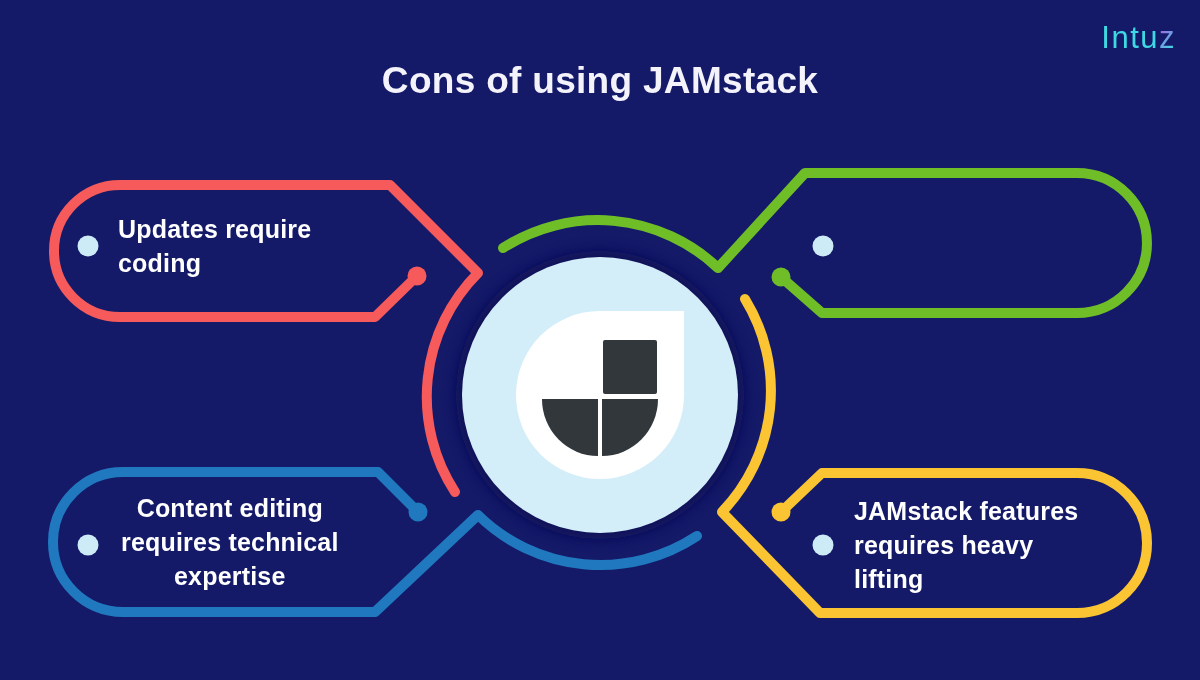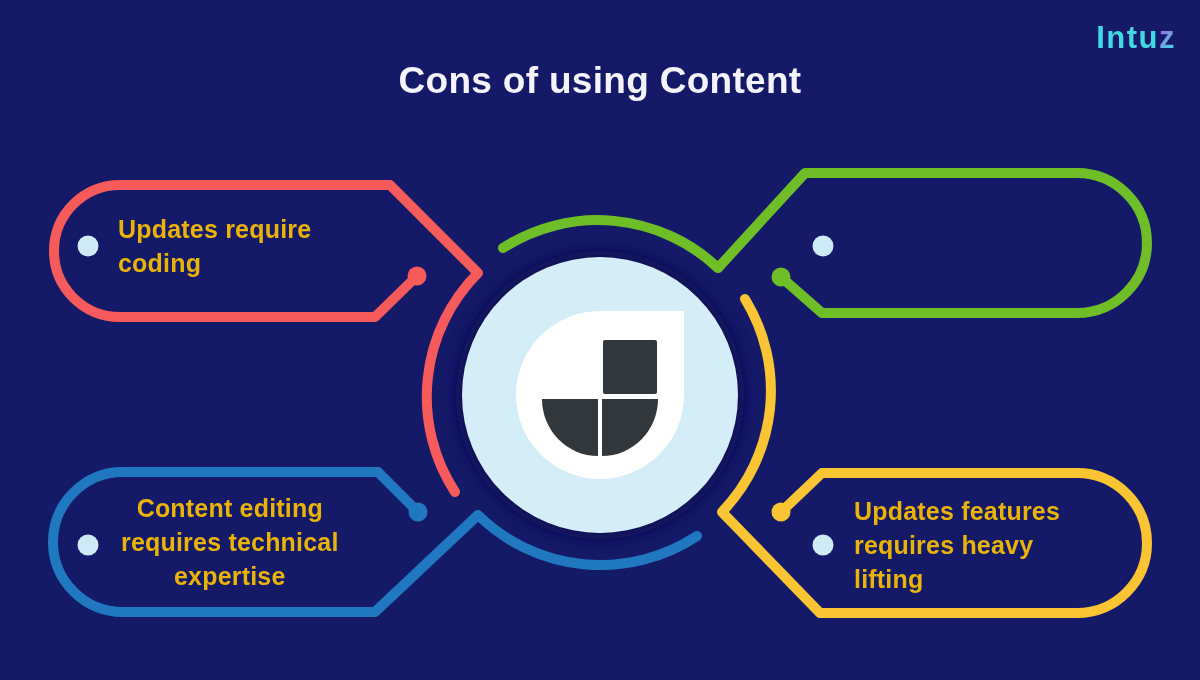--- a/index.html
+++ b/index.html
@@ -8,30 +8,30 @@
     background:#141a68;
     font-family:"Liberation Sans", sans-serif;
   }
   .title {
     position:absolute; top:60px; left:0; width:1200px;
     text-align:center; color:#f4f3fb; font-size:37px; font-weight:800;
     letter-spacing:.3px;
   }
   .brand {
     position:absolute; top:20px; right:24px;
-    font-size:31px; font-weight:700; letter-spacing:1.5px;
+    font-size:31px; font-weight:400; letter-spacing:1.5px;
     color:#3fd9e4;
   }
   .brand .z-grad {
     background:linear-gradient(135deg,#b44be0 10%,#3fd9e4 80%);
     -webkit-background-clip:text; background-clip:text; color:transparent;
   }
   svg.gfx { position:absolute; left:0; top:0; }
   .callout-label {
-    position:absolute; color:#eab308; font-size:25px; font-weight:700;
+    position:absolute; color:#ffffff; font-size:25px; font-weight:700;
     line-height:34px; white-space:pre-line; letter-spacing:.2px;
   }
   .c-red    { left:118px; top:212px; }
   .c-green  { left:854px; top:212px; }
   .c-blue   { left:121px; top:491px;text-align:center; }
   .c-yellow { left:854px; top:494px; }
 </style>
 </head>
 <body>
 
@@ -74,28 +74,28 @@
       <circle cx="600" cy="395" r="138" fill="#d3eef8"></circle>
 
       <path d="M684,311 L684,395 A84,84 0 0 1 600,479 A84,84 0 0 1 516,395 A84,84 0 0 1 600,311 Z" fill="#ffffff"></path>
 
       <rect x="603" y="340" width="54" height="54" rx="2" fill="#32373b"></rect>
       <path d="M542,399 A56,57 0 0 0 598,456 L598,399 Z" fill="#32373b"></path>
       <path d="M602,399 L658,399 A56,57 0 0 1 602,456 Z" fill="#32373b"></path>
     </g>
   </svg>
 
-  <div class="title">Cons of using Content</div>
+  <div class="title">Cons of using JAMstack</div>
 
   <div class="brand">
     <span>Intu</span><span class="z-grad">z</span>
   </div>
 
   <div class="callout-label c-red">Updates require
 coding</div>
   <div class="callout-label c-blue">Content editing
 requires technical
 expertise</div>
-  <div class="callout-label c-yellow">Updates features
+  <div class="callout-label c-yellow">JAMstack features
 requires heavy
 lifting</div>
 
 </div>
 
 </body></html>

